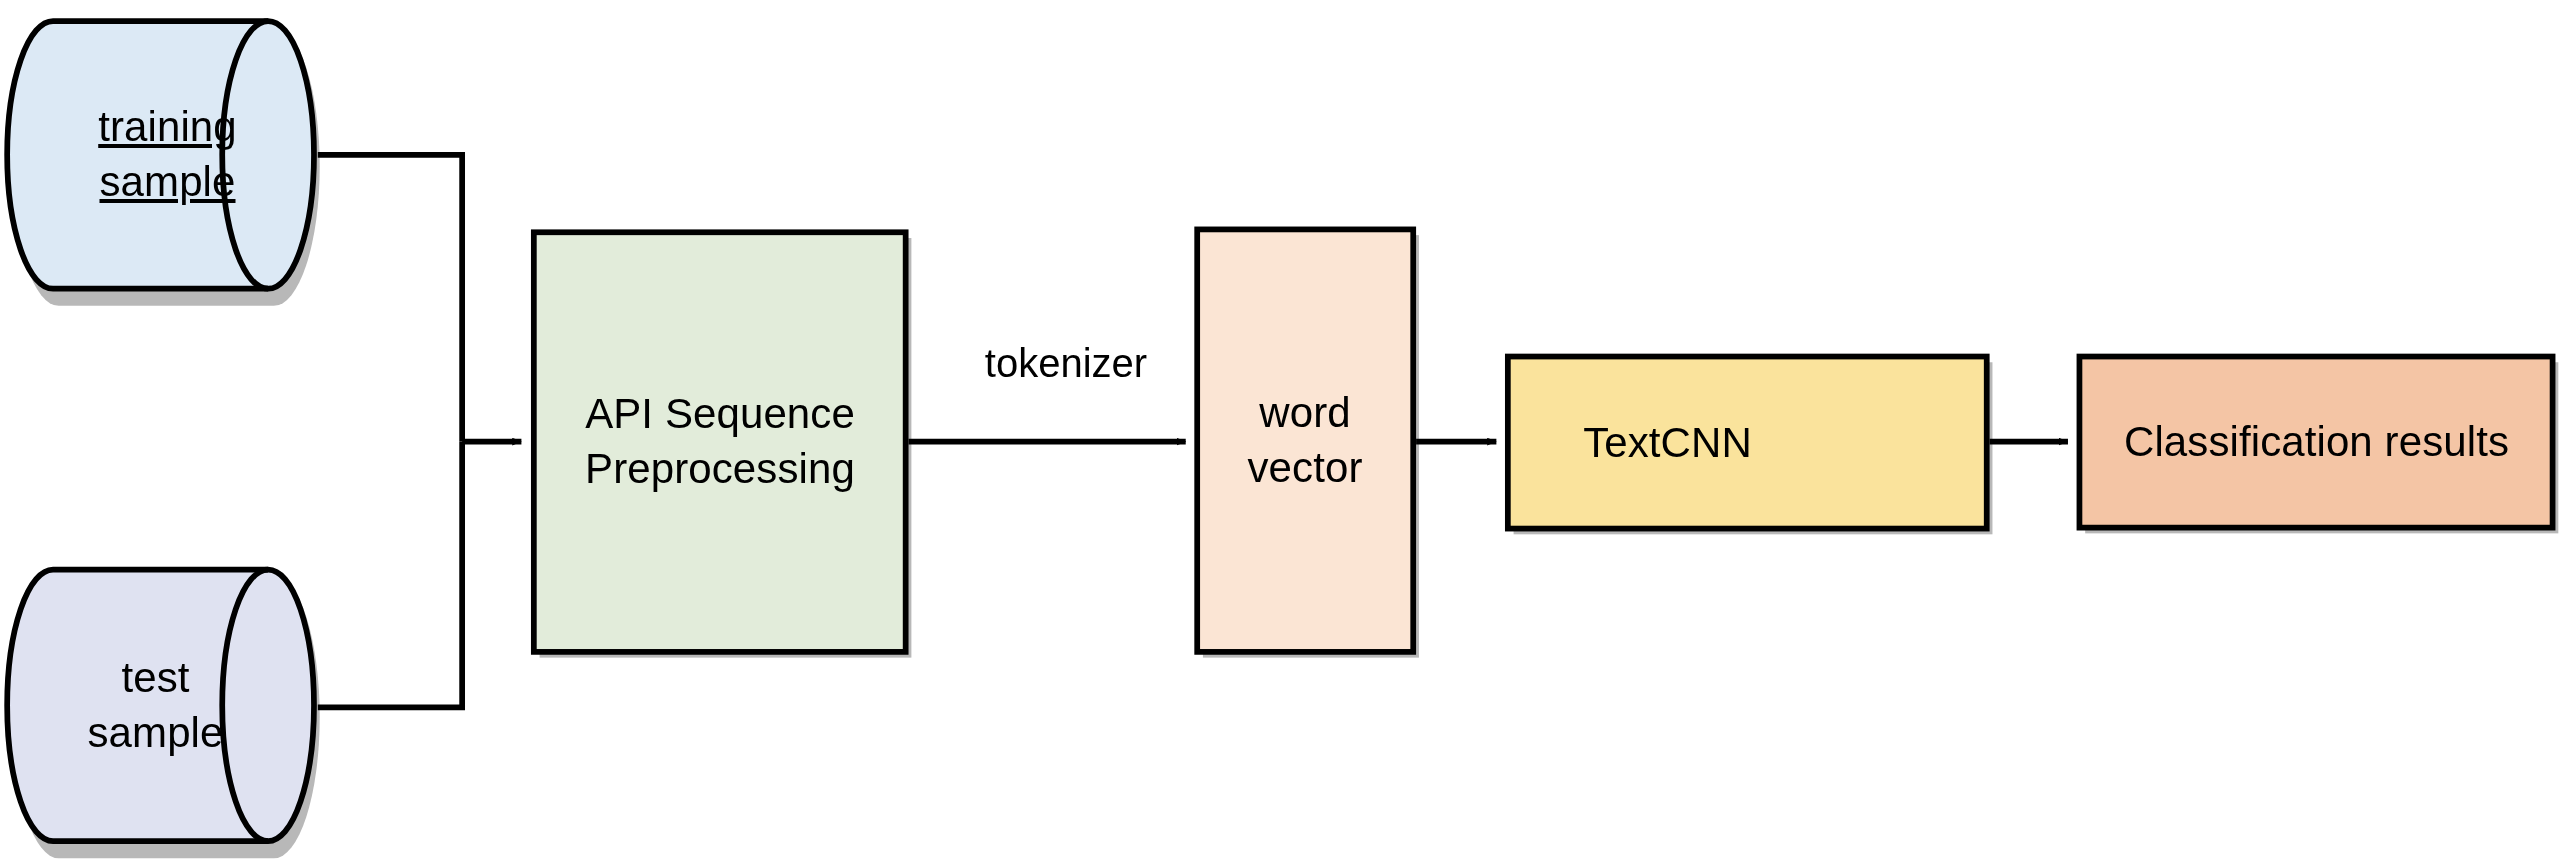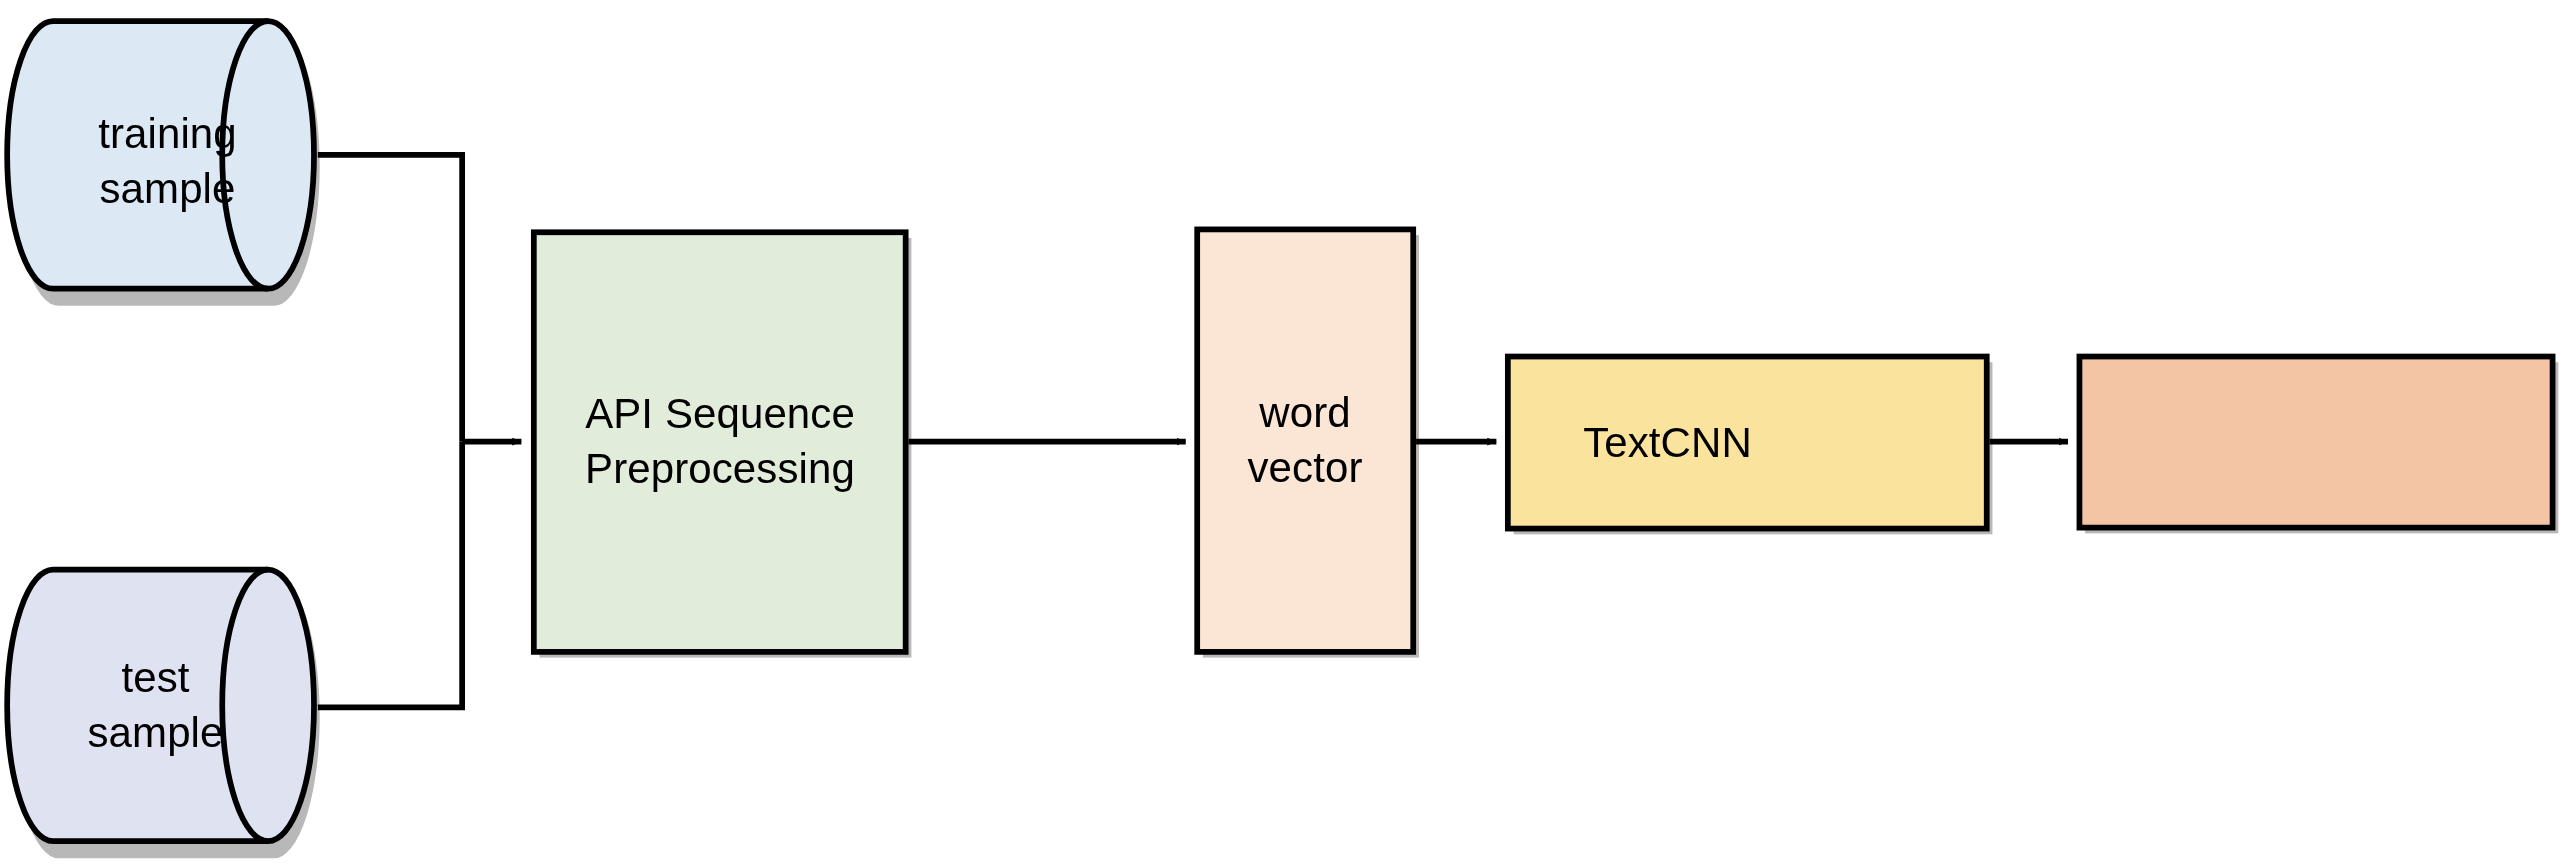--- a/index.html
+++ b/index.html
@@ -92,30 +92,32 @@
 
     <path d="M483,462 H545" fill="none" stroke="#000000" stroke-width="6" marker-end="url(#arrowFilled)"></path>
 
     <path d="M950,462 H1240" fill="none" stroke="#000000" stroke-width="6" marker-end="url(#arrowFilled)"></path>
 
     <path d="M1481,462 H1565" fill="none" stroke="#000000" stroke-width="6" marker-end="url(#arrowFilled)"></path>
 
     <path d="M2081,462 H2163" fill="none" stroke="#000000" stroke-width="6" marker-end="url(#arrowFilled)"></path>
   </svg>
 
-  <div class="node-label fs-44" style="left:53px; top:28px; width:229px; height:268px;">training
+  <div class="node-label fs-44" style="left:53px; top:21px; width:229px; height:268px;text-decoration:underline;">training
 sample</div>
 
   <div class="node-label fs-44" style="left:41px; top:570px; width:229px; height:272px;">test
 sample</div>
 
   <div class="node-label fs-44" style="left:534px; top:232px; width:372px; height:420px;">API Sequence
 Preprocessing</div>
 
   <div class="node-label fs-44" style="left:1197px; top:229px; width:216px; height:423px;">word
 vector</div>
 
   <div class="node-label fs-44" style="left:1428px; top:357px; width:479px; height:172px;">TextCNN</div>
 
+  <div class="node-label fs-44" style="left:2080px; top:357px; width:473px; height:171px;">Classification results</div>
 
+  <div class="edge-label fs-42" style="left:956px; top:339px; width:220px;">tokenizer</div>
 
 </div>
 
 
 </body></html>

